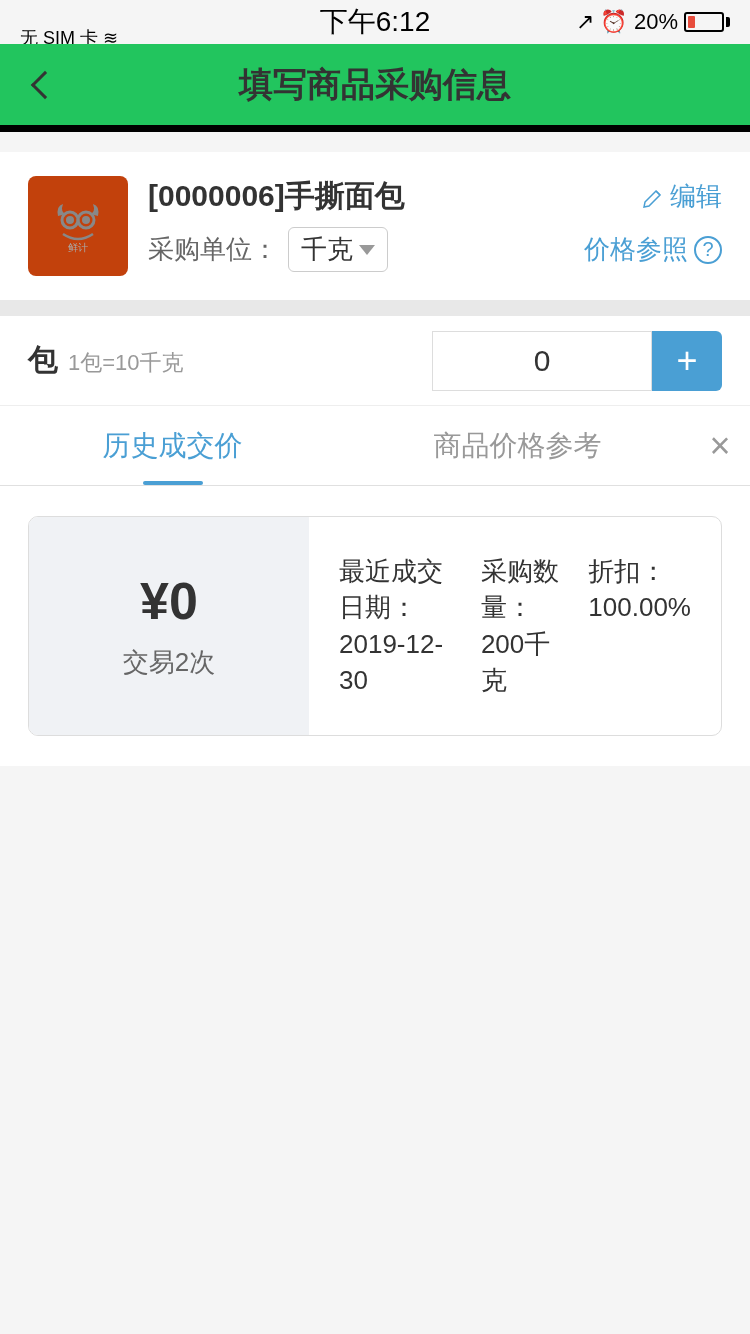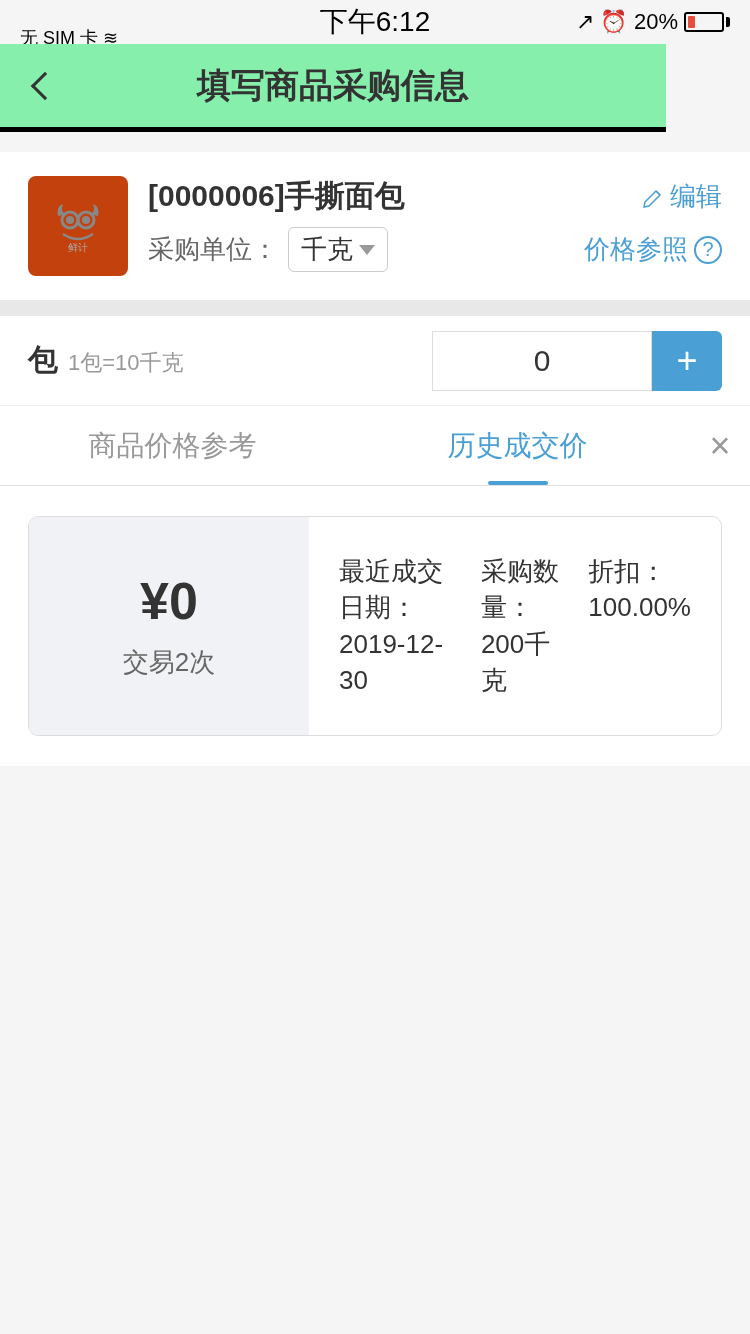--- a/index.html
+++ b/index.html
@@ -66,27 +66,27 @@
     }
     .battery-tip {
       width: 4px;
       height: 10px;
       background: #000;
       border-radius: 0 2px 2px 0;
     }
 
     
     .header {
-      width: 666px;
+      width: 750px;
       height: 88px;
-      background: #86efac;
+      background: #22c55e;
       display: flex;
       align-items: center;
       padding: 0 20px;
-      border-bottom: 5px solid #000000;
+      border-bottom: 7px solid #000000;
       position: relative;
     }
     .back-btn {
       width: 50px;
       height: 50px;
       display: flex;
       align-items: center;
       justify-content: center;
       cursor: pointer;
     }
@@ -456,26 +456,26 @@
     </div>
     <div class="quantity-plus-btn">
       <span class="plus-sign">+</span>
     </div>
   </div>
 </div>
 
 <div class="bottom-panel">
 
   <div class="tab-bar">
-    <div class="tab-item">
-      <span>商品价格参考</span>
-    </div>
     <div class="tab-item active">
       <span>历史成交价</span>
       <div class="tab-underline"></div>
+    </div>
+    <div class="tab-item">
+      <span>商品价格参考</span>
     </div>
     <div class="tab-close">
       <span class="close-x">×</span>
     </div>
   </div>
 
   <div class="history-content">
     <div class="history-card">
       <div class="history-left">
         <div class="history-price">¥0</div>

